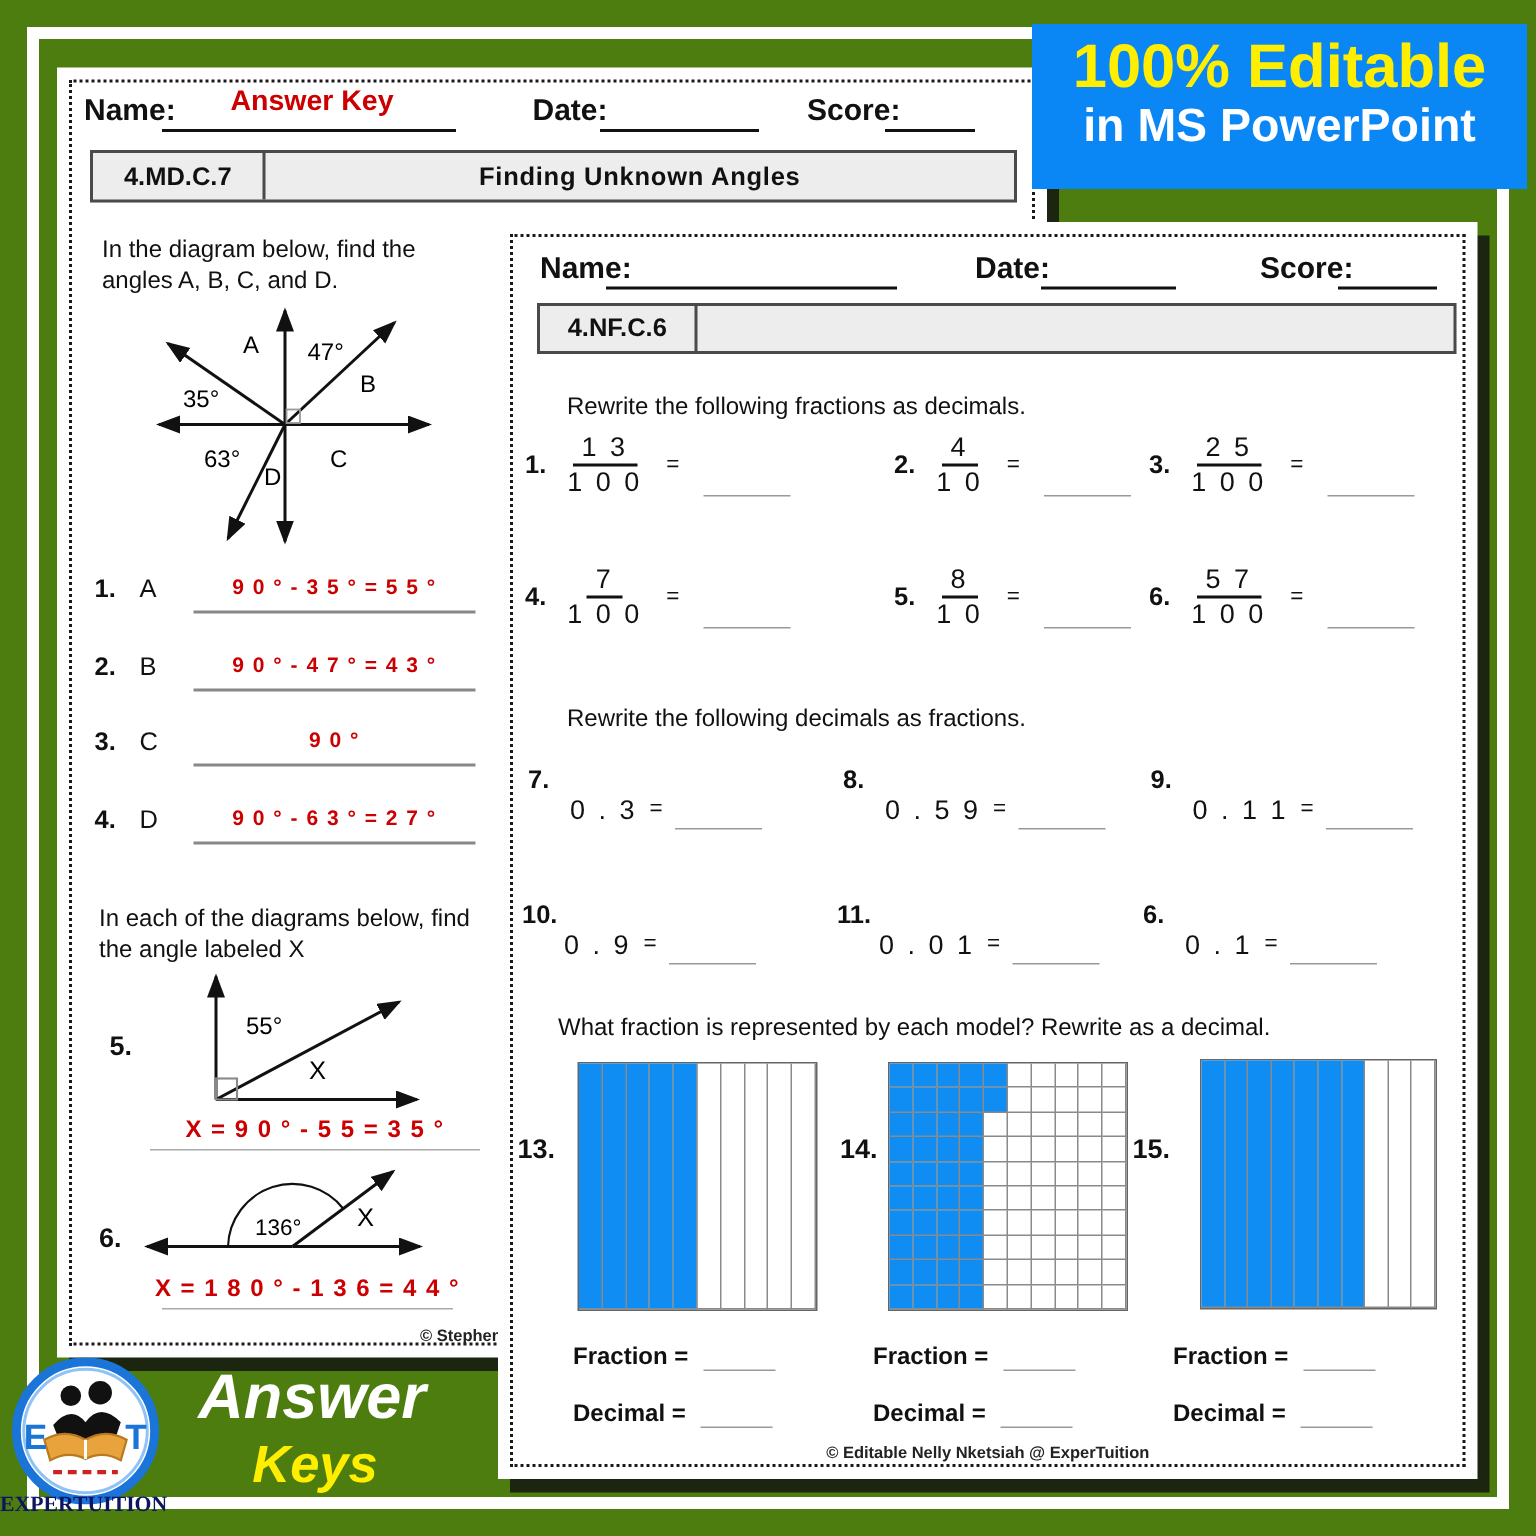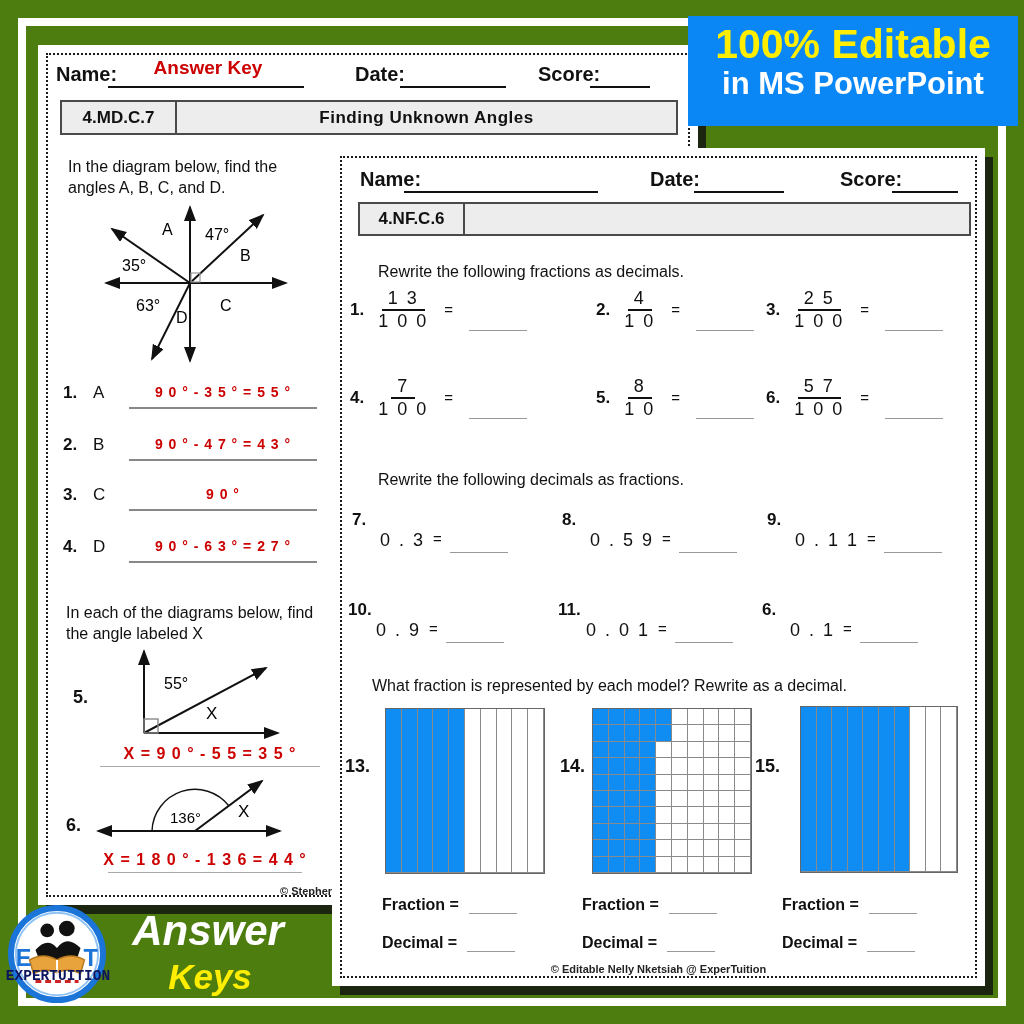--- a/index.html
+++ b/index.html
@@ -59,22 +59,22 @@
   .cell{border-right:1px solid #8a8a8a;border-bottom:1px solid #8a8a8a;}
   .cell.shaded{background:#0f8df2;}
   .mnum{position:absolute;font-size:18px;font-weight:bold;}
   .fd{position:absolute;font-size:16px;font-weight:bold;}
   .fdrow{display:flex;align-items:flex-end;margin-bottom:14px;height:24px;}
   .fdblank{width:48px;border-bottom:1.5px solid #999;height:20px;margin-left:10px;}
   .fcopy{position:absolute;width:100%;text-align:center;font-size:11px;font-weight:bold;color:#222;}
   
   .logo-block{position:absolute;left:0;top:895px;width:440px;height:129px;z-index:7;}
   .logo-circle{position:absolute;left:8px;top:10px;width:98px;height:98px;}
-  .brandname{position:absolute;left:0px;top:73px;width:116px;text-align:center;
-             font-family:Liberation Mono, monospace;font-weight:bold;font-size:14.5px;color:#0d1560;}
+  .brandname{position:absolute;left:0px;top:100px;width:116px;text-align:left;
+             font-family:Liberation Serif, serif;font-weight:bold;font-size:14.5px;color:#0d1560;}
   .cap1{position:absolute;left:118px;top:12px;width:180px;text-align:center;
         font-size:42px;font-weight:bold;font-style:italic;color:#ffffff;}
   .cap2{position:absolute;left:130px;top:62px;width:160px;text-align:center;
         font-size:35px;font-weight:bold;font-style:italic;color:#ffee00;}
   svg text{font-family:"Liberation Sans",sans-serif;}
 </style>
 </head>
 <body>
 
 <div class="canvas">

